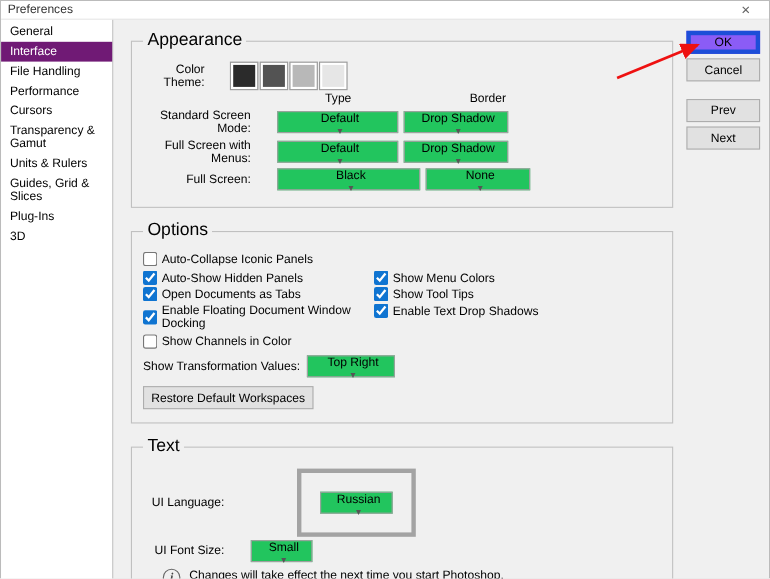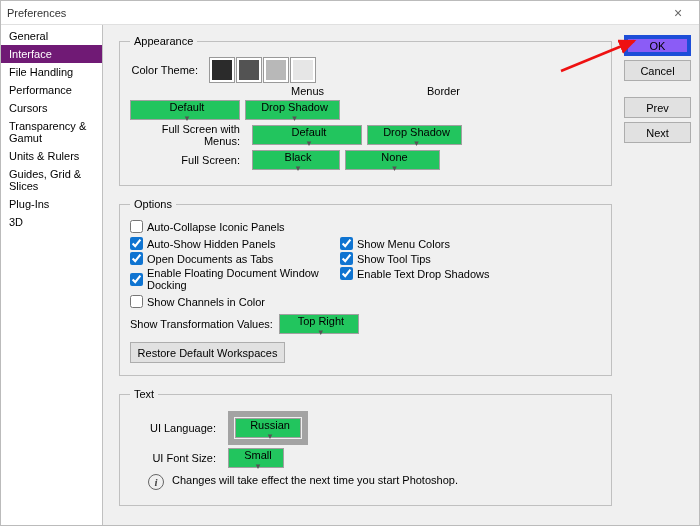--- a/index.html
+++ b/index.html
@@ -86,32 +86,32 @@
   .btn.ok {
     border: 4px solid #1d4ed8;
     background: #8b5cf6;
   }
   fieldset {
     border: 1px solid #c0c0c0;
     padding: 8px 10px 12px 10px;
     margin: 0;
   }
   legend {
-    font-size: 11px;
+    font-size: 16px;
     padding: 0 4px;
     color: #000;
   }
   .row {
     display: flex;
     align-items: center;
     margin: 3px 0;
   }
   .row label, .row .lbl {
     text-align: right;
-    padding-right: 12px;
+    padding-right: 24px;
   }
   .swatch {
     width: 24px; height: 24px;
     border: 2px solid #fff;
     outline: 1px solid #999;
     margin-right: 3px;
   }
   .sel {
     border: 1px solid #a0a0a0;
     background: #22c55e;
@@ -153,22 +153,23 @@
     align-items: center;
     justify-content: center;
     font-style: italic;
     font-family: Georgia, serif;
     font-weight: bold;
     font-size: 11px;
     color: #444;
     flex-shrink: 0;
   }
   .highlight-red {
-    border: 6px solid #a3a3a3;
-    padding: 1px;
+    border: 4px solid #a3a3a3;
+    padding: 17px;
+    margin-left: 42px;
   }
   .arrow {
     position: absolute;
     pointer-events: none;
   }
 </style>
 </head>
 <body>
 
 <div class="window">
@@ -197,25 +198,26 @@
         <legend>Appearance</legend>
         <div class="row">
           <span class="lbl" style="width:80px">Color Theme:</span>
           <span class="swatch" style="background:#2b2b2b"></span>
           <span class="swatch" style="background:#535353"></span>
           <span class="swatch" style="background:#b8b8b8"></span>
           <span class="swatch" style="background:#e6e6e6"></span>
         </div>
 
         <div class="colhdr">
-          <span style="width:115px;text-align:center">Menus</span>
+          <span style="width:115px;text-align:center">Type</span>
           <span style="width:95px;text-align:right">Border</span>
         </div>
 
         <div class="row">
+          <span class="lbl" style="width:122px">Standard Screen Mode:</span>
           <div class="sel" style="width:110px;margin-right:5px">
             <span>Default</span>
               <span class="chev">▾</span>
           </div>
           <div class="sel" style="width:95px">
             <span>Drop Shadow</span>
               <span class="chev">▾</span>
           </div>
         </div>
         <div class="row">
@@ -224,21 +226,21 @@
             <span>Default</span>
               <span class="chev">▾</span>
           </div>
           <div class="sel" style="width:95px">
             <span>Drop Shadow</span>
               <span class="chev">▾</span>
           </div>
         </div>
         <div class="row">
           <span class="lbl" style="width:122px">Full Screen:</span>
-          <div class="sel" style="width:88px;margin-right:5px">
+          <div class="sel" style="width:130px;margin-right:5px">
             <span>Black</span>
               <span class="chev">▾</span>
           </div>
           <div class="sel" style="width:95px">
             <span>None</span>
               <span class="chev">▾</span>
           </div>
         </div>
       </fieldset>
 

